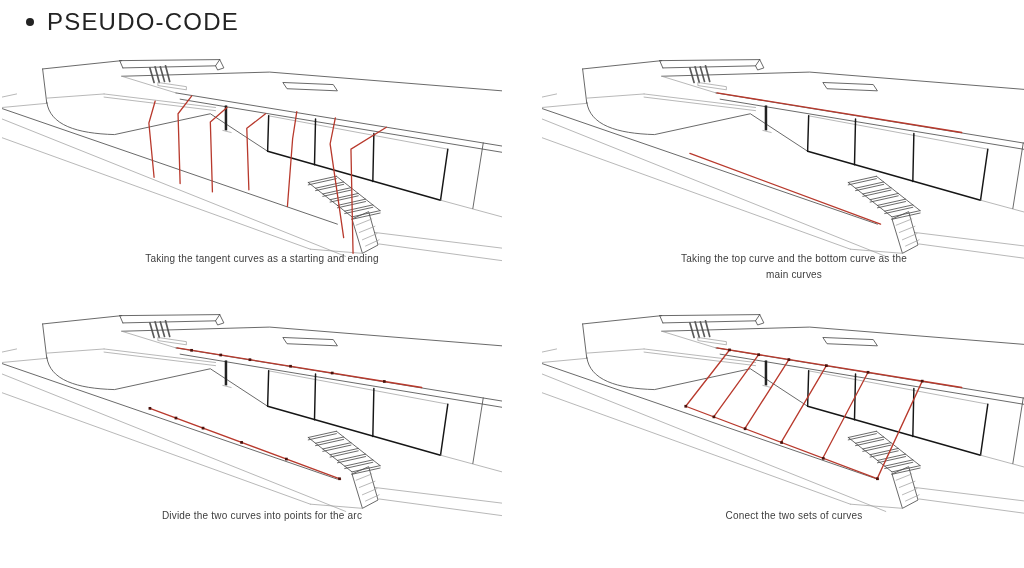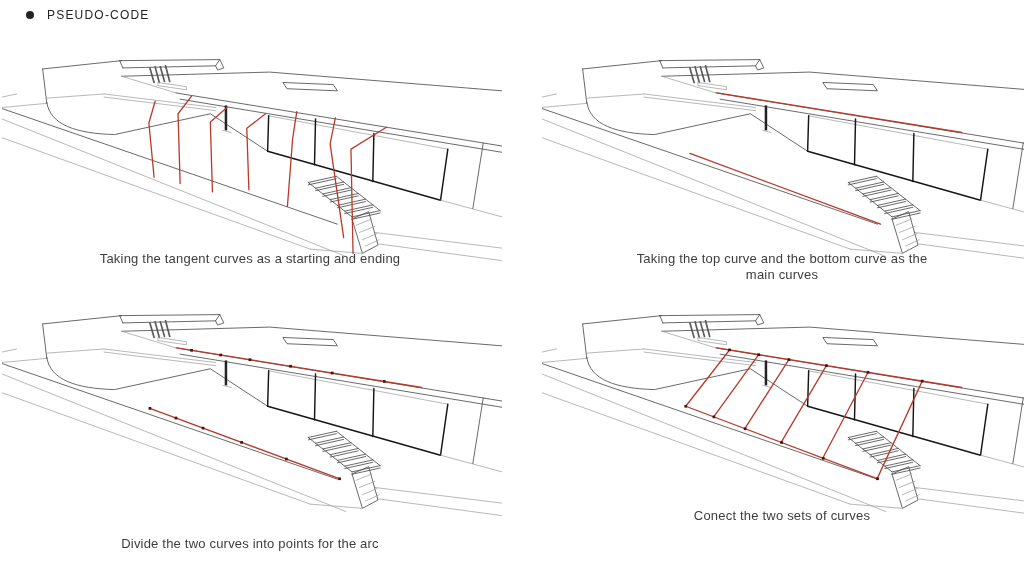--- a/index.html
+++ b/index.html
@@ -1,23 +1,23 @@
 <!DOCTYPE html>
 <html style="--accent-red: #b8392c; --marker-dark: #4a120c; --ink: #3d3d3d; --title-ink: #232323;"><head>
 <meta charset="utf-8">
 <style>
   html,body{margin:0;padding:0;background:#fff;}
   .slide{position:relative;width:1024px;height:568px;background:#ffffff;overflow:hidden;
          font-family:"Liberation Sans",sans-serif;}
   .title{position:absolute;left:26px;top:8px;display:flex;align-items:center;gap:13px;}
   .bullet{width:8px;height:8px;border-radius:50%;background:#232323;flex:0 0 auto;}
-  .title-text{font-size:12px;letter-spacing:1.2px;color:var(--title-ink,#232323);font-weight:500;}
+  .title-text{font-size:24px;letter-spacing:1.2px;color:var(--title-ink,#232323);font-weight:500;}
   .panel-svg{position:absolute;}
-  .caption{position:absolute;width:500px;text-align:center;font-size:13px;line-height:16px;
-           color:var(--ink,#3d3d3d);letter-spacing:0.2px;}
+  .caption{position:absolute;width:500px;text-align:center;font-size:10px;line-height:16px;
+           color:var(--ink,#3d3d3d);letter-spacing:0.2px;padding-left:12px;}
   
   .lt{stroke:#9d9d9d;stroke-width:0.7;fill:none;stroke-linecap:round;}
   .ln{stroke:#4c4c4c;stroke-width:0.8;fill:none;stroke-linecap:round;}
   .sl{stroke:#5a5a5a;stroke-width:1.6;fill:none;stroke-linecap:round;}
   .dk{stroke:#161616;stroke-width:1.4;fill:none;stroke-linecap:round;}
   .col{stroke:#222;stroke-width:2.4;fill:none;}
   .red{stroke:var(--accent-red,#b8392c);stroke-width:1.25;fill:none;stroke-linecap:round;}
   .dot{fill:var(--marker-dark,#4a120c);stroke:none;}
 </style>
 </head>
@@ -161,20 +161,20 @@
     </g>
   </svg>
 
   <div class="caption" style="left:0;top:251px">
     <div>Taking the tangent curves as a starting and ending</div>
   </div>
   <div class="caption" style="left:532px;top:251px">
     <div>Taking the top curve and the bottom curve as the</div>
     <div>main curves</div>
   </div>
-  <div class="caption" style="left:0;top:536px">
+  <div class="caption" style="left:0;top:508px">
     <div>Divide the two curves into points for the arc</div>
   </div>
   <div class="caption" style="left:532px;top:508px">
     <div>Conect the two sets of curves</div>
   </div>
 
 </div>
 
 </body></html>

